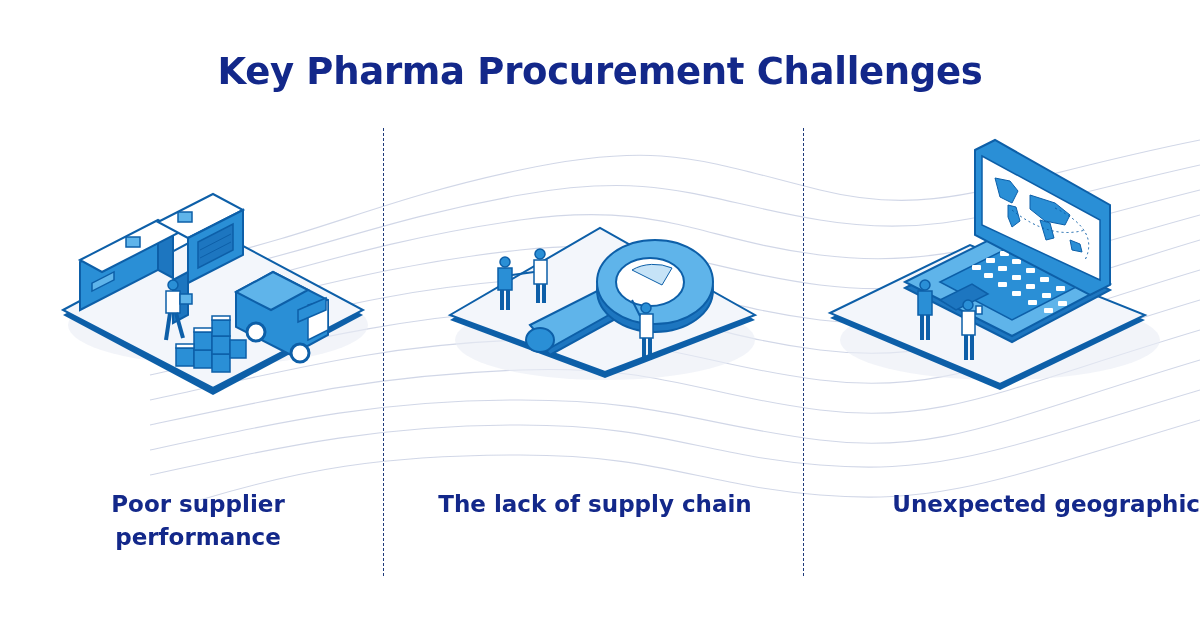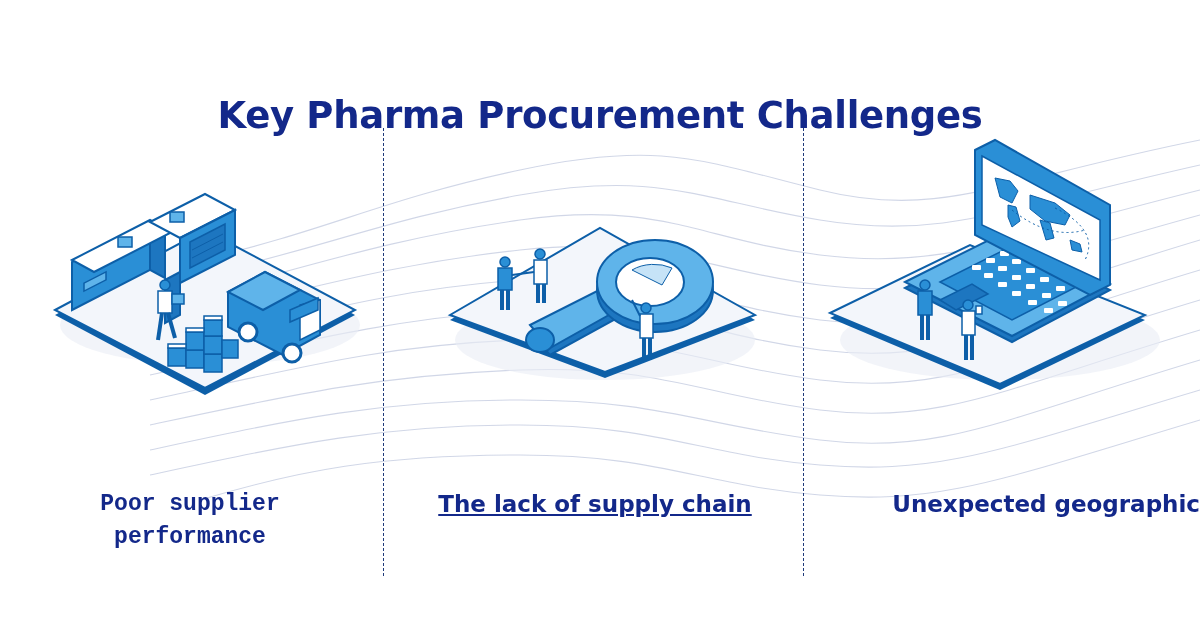--- a/index.html
+++ b/index.html
@@ -1,20 +1,20 @@
 <!DOCTYPE html>
 <html><head>
 <meta charset="utf-8">
 <style>
   * { box-sizing: border-box; margin: 0; padding: 0; }
   html, body { width: 1200px; height: 628px; background: #ffffff; overflow: hidden; }
   body { position: relative; font-family: "DejaVu Sans", "Liberation Sans", sans-serif; }
   .title {
     position: absolute; top: 50px; left: 0; width: 1200px; text-align: center;
-    font-weight: bold; font-size: 37px; color: #13288a; letter-spacing: -0.3px; margin-top: 44px;
+    font-weight: bold; font-size: 37px; color: #13288a; letter-spacing: -0.3px;
   }
   .waves { position: absolute; left: 0; top: 120px; width: 1200px; height: 470px; }
   .divider {
     position: absolute; top: 128px; height: 448px; width: 0;
     border-left: 1.5px dashed #1f3a7a;
   }
   .panel { position: absolute; top: 110px; width: 400px; height: 480px; }
   .illus { position: absolute; left: 0; top: 0; width: 400px; height: 300px; }
   .caption {
     position: absolute; top: 378px; left: 0; width: 400px; text-align: center;
@@ -38,21 +38,21 @@
     <path d="M150 305 C 290 275, 380 255, 520 250 S 700 275, 820 290 S 1000 270, 1200 210"></path>
     <path d="M150 330 C 290 300, 380 280, 520 280 S 700 305, 820 320 S 1000 300, 1200 240"></path>
     <path d="M150 355 C 290 325, 380 305, 520 305 S 700 335, 820 345 S 1000 330, 1200 270"></path>
     <path d="M200 380 C 300 350, 380 335, 520 335 S 700 365, 820 375 S 1000 360, 1200 300"></path>
   </g>
 </svg>
 
 <div class="divider" style="left:383px;"></div>
 <div class="divider" style="left:803px;"></div>
 
-<div class="panel" style="left:0;font-family:Liberation Mono, monospace;">
+<div class="panel" style="left:8px;">
   <svg class="illus" viewBox="0 0 400 300">
     <ellipse cx="210" cy="215" rx="150" ry="40" fill="#e9edf5" opacity="0.6"></ellipse>
 
     <polygon points="55,205 205,125 355,205 205,285" fill="#0d5fa8"></polygon>
     <polygon points="55,200 205,120 355,200 205,278" fill="#f3f6fb" stroke="#0d5fa8" stroke-width="2"></polygon>
 
     <polygon points="72,152 150,112 150,160 72,200" fill="#2a8fd6" stroke="#0d5fa8" stroke-width="2"></polygon>
     <polygon points="150,112 165,120 165,168 150,160" fill="#1d76c0" stroke="#0d5fa8" stroke-width="2"></polygon>
     <polygon points="72,152 150,112 230,152" fill="none"></polygon>
     <polygon points="72,150 150,110 172,122 94,162" fill="#ffffff" stroke="#0d5fa8" stroke-width="2"></polygon>
@@ -126,21 +126,21 @@
       <line x1="138" y1="174" x2="138" y2="193" stroke-width="4"></line>
       <line x1="144" y1="174" x2="144" y2="193" stroke-width="4"></line>
       <line x1="112" y1="165" x2="134" y2="162" stroke-width="2"></line>
       <circle cx="246" cy="198" r="5" fill="#2a8fd6"></circle>
       <rect x="240" y="204" width="13" height="24" fill="#ffffff"></rect>
       <line x1="244" y1="228" x2="244" y2="250" stroke-width="4"></line>
       <line x1="250" y1="228" x2="250" y2="250" stroke-width="4"></line>
       <line x1="240" y1="206" x2="232" y2="190" stroke-width="2"></line>
     </g>
   </svg>
-  <div class="caption" style="left:-5px;text-decoration:underline;">
+  <div class="caption" style="left:-5px;">
     <div>The lack of supply chain</div>
   </div>
 </div>
 
 <div class="panel" style="left:800px;">
   <svg class="illus" viewBox="0 0 400 300">
     <ellipse cx="200" cy="230" rx="160" ry="40" fill="#e9edf5" opacity="0.6"></ellipse>
     <polygon points="30,208 170,140 345,210 200,280" fill="#0d5fa8"></polygon>
     <polygon points="30,203 170,135 345,205 200,274" fill="#f3f6fb" stroke="#0d5fa8" stroke-width="2"></polygon>
 

